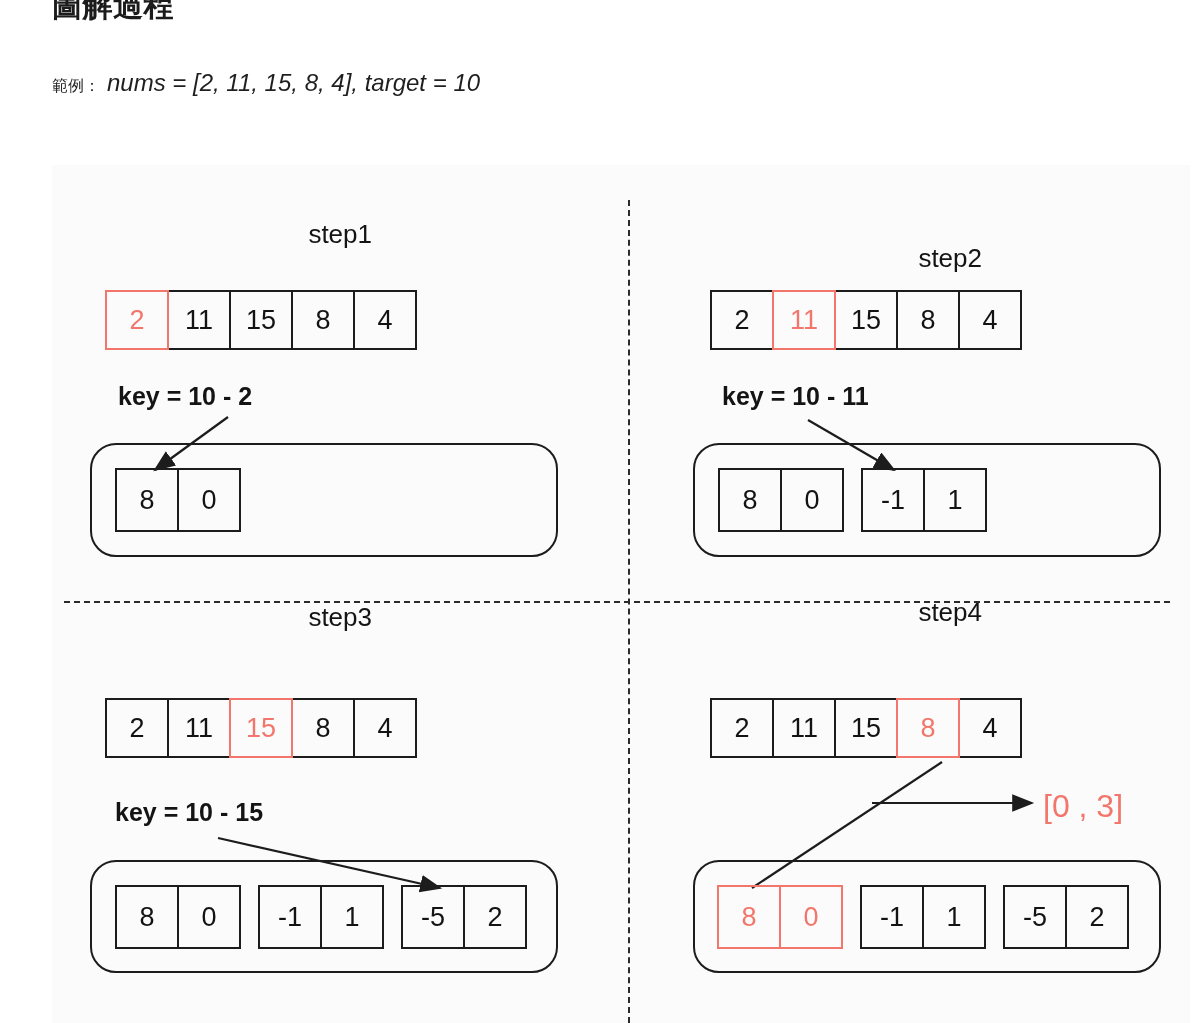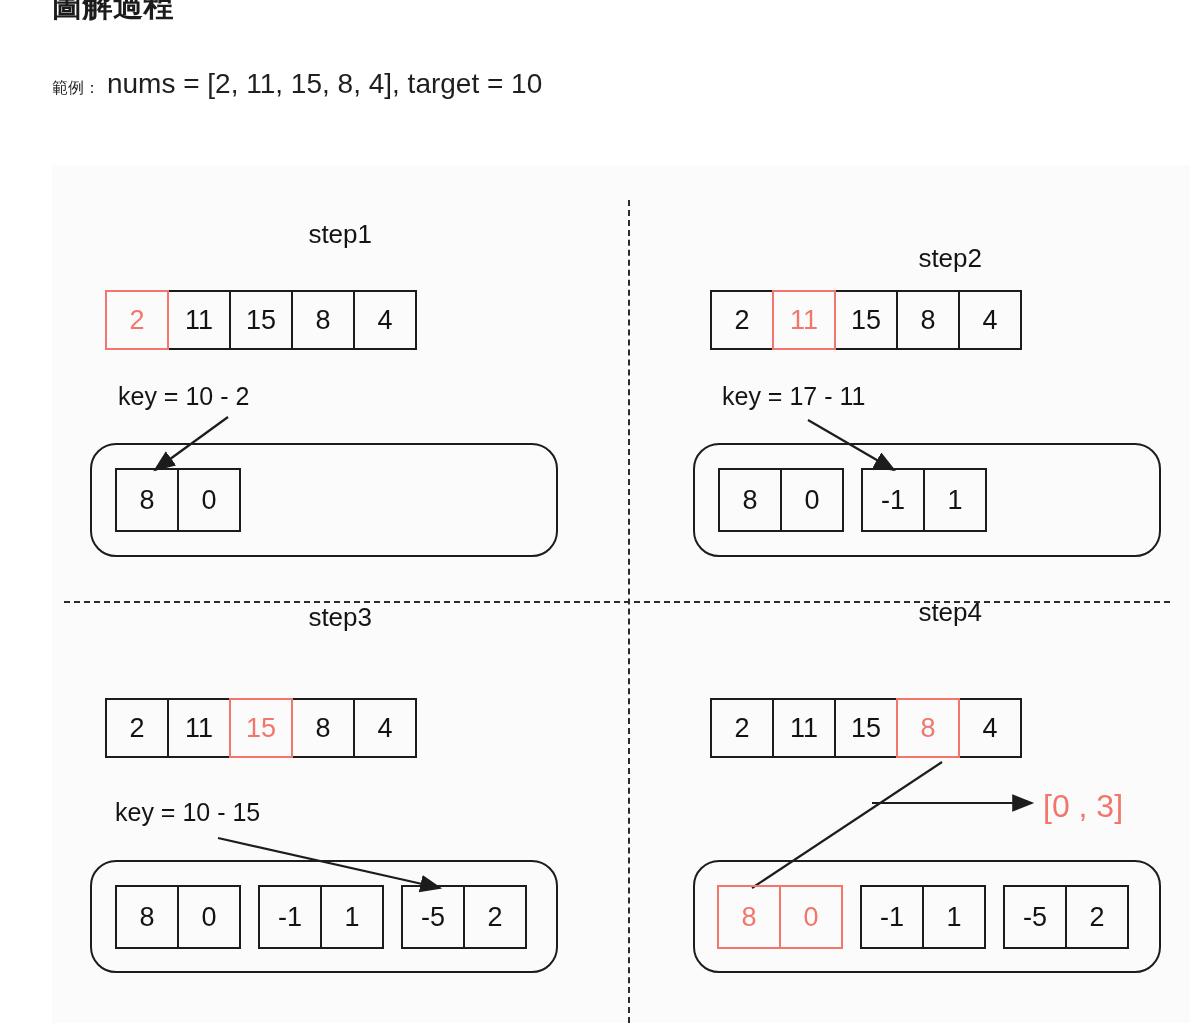--- a/index.html
+++ b/index.html
@@ -18,21 +18,21 @@
   .doc-title{
     position:absolute;left:52px;top:-14px;
     font-size:30px;font-weight:700;letter-spacing:.5px;
     color:#1b1b1b;white-space:nowrap;
   }
   .example-line{
     position:absolute;left:52px;top:68px;
     font-size:25px;font-weight:400;color:#1f1f1f;white-space:nowrap;
   }
   .example-line .lbl{font-size:16px;}
-  .example-line .expr{font-size:28px;}
+  .example-line .expr{font-size:24px;font-style:italic;}
 
   
   .panel{
     position:absolute;left:52px;top:165px;
     width:1138px;height:858px;
     background:#fbfbfb;
   }
   .vdash{
     position:absolute;left:628px;top:200px;width:0;height:823px;
     border-left:2px dashed #2b2b2b;
@@ -42,21 +42,21 @@
     border-top:2px dashed #2b2b2b;
   }
 
   
   .quad{position:absolute;}
   .step-title{
     position:absolute;font-size:26px;font-weight:400;color:#141414;
     white-space:nowrap;text-align:right;
   }
   .key-text{
-    position:absolute;font-size:25px;font-weight:400;color:#141414;
+    position:absolute;font-size:25px;font-weight:700;color:#141414;
     white-space:nowrap;
   }
 
   
   .array{position:absolute;display:flex;}
   .cell{
     width:64px;height:60px;
     border:2px solid #1c1c1c;
     margin-left:-2px;
     display:flex;align-items:center;justify-content:center;
@@ -142,21 +142,21 @@
     <div class="step-title" style="left:862px;top:219px;width:120px;margin-top:24px;">step2</div>
 
     <div class="array" style="left:710px;top:290px;">
       <div class="cell">2</div>
       <div class="cell hl">11</div>
       <div class="cell">15</div>
       <div class="cell">8</div>
       <div class="cell">4</div>
     </div>
 
-    <div class="key-text" style="left:722px;top:382px;">key = 17 - 11</div>
+    <div class="key-text" style="left:722px;top:382px;">key = 10 - 11</div>
 
     <svg class="arrow-svg" style="left:0;top:0;width:1200px;height:1023px;">
       <defs>
         <marker id="ah2" markerWidth="11" markerHeight="11" refX="9" refY="4" orient="auto">
           <path d="M0,0 L10,4 L0,8 z" fill="#1c1c1c"></path>
         </marker>
       </defs>
       <line x1="808" y1="420" x2="894" y2="470" stroke="#1c1c1c" stroke-width="2.2" marker-end="url(#ah2)"></line>
     </svg>
 

